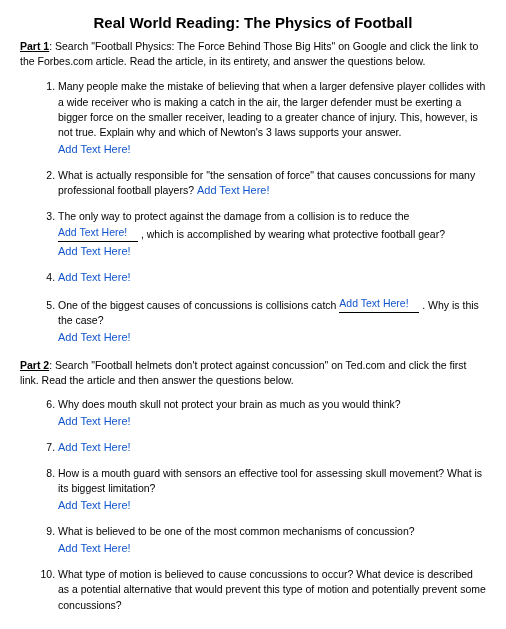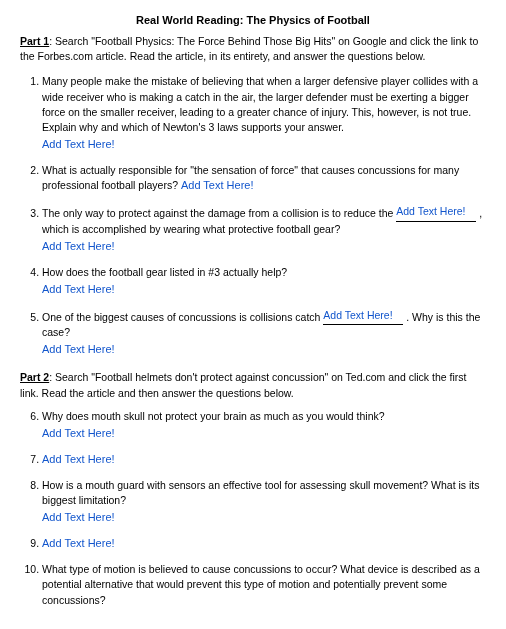--- a/index.html
+++ b/index.html
@@ -11,21 +11,21 @@
       width: 506px;
       min-height: 629px;
       background: #fff;
       font-family: Arial, sans-serif;
       font-size: 11px;
       color: #000;
       padding: 14px 20px 20px 20px;
     }
     h1 {
       text-align: center;
-      font-size: 11px;
+      font-size: 15px;
       font-weight: bold;
       margin-bottom: 8px;
     }
     .instructions {
       font-size: 10.5px;
       margin-bottom: 10px;
       line-height: 1.45;
     }
     .instructions .bold-underline {
       font-weight: bold;
@@ -42,20 +42,21 @@
       text-decoration: underline;
     }
     ol {
       padding-left: 22px;
       margin-bottom: 0;
     }
     ol li {
       font-size: 10.5px;
       line-height: 1.45;
       margin-bottom: 10px;
+      margin-left: 16px;
     }
     .add-text {
       color: #1155CC;
       font-size: 11px;
       display: inline;
       cursor: pointer;
     }
     .add-text-block {
       color: #1155CC;
       font-size: 11px;
@@ -103,21 +104,20 @@
   <li>
     <span class="q-text">The only way to protect against the damage from a collision is to reduce the</span>
     <span class="inline-text-box">
       <span class="add-text">Add Text Here!</span>
     </span>
     <span class="q-text">, which is accomplished by wearing what protective football gear?</span>
     <span class="add-text-block">Add Text Here!</span>
   </li>
 
   <li>
-    <span class="q-text">How does the football gear listed in #3 actually help?</span>
     <span class="add-text-block">Add Text Here!</span>
   </li>
 
   <li>
     <span class="q-text">One of the biggest causes of concussions is collisions catch</span>
     <span class="inline-text-box">
       <span class="add-text">Add Text Here!</span>
     </span>
     <span class="q-text">. Why is this the case?</span>
     <span class="add-text-block">Add Text Here!</span>
@@ -139,20 +139,21 @@
   <li>
     <span class="add-text-block">Add Text Here!</span>
   </li>
 
   <li>
     <span class="q-text">How is a mouth guard with sensors an effective tool for assessing skull movement?  What is its biggest limitation?</span>
     <span class="add-text-block">Add Text Here!</span>
   </li>
 
   <li>
+    <span class="q-text">What is believed to be one of the most common mechanisms of concussion?</span>
     <span class="add-text-block">Add Text Here!</span>
   </li>
 
   <li>
     <span class="q-text">What type of motion is believed to cause concussions to occur?  What device is described as a potential alternative that would prevent this type of motion and potentially prevent some concussions?</span>
     
   </li>
 
 </ol>
 

